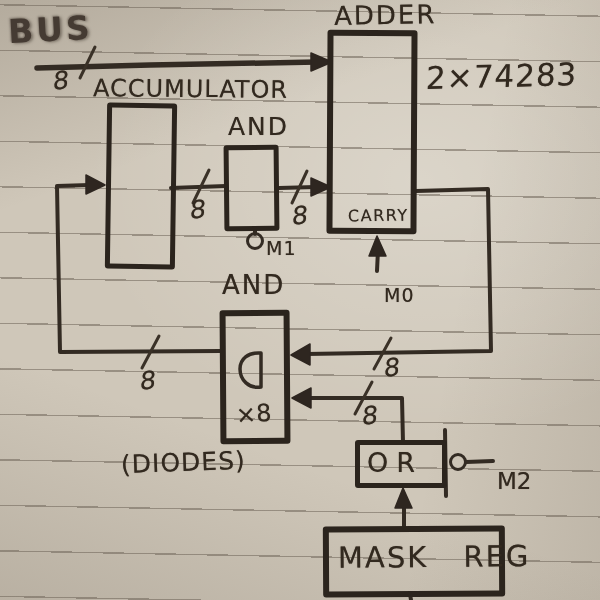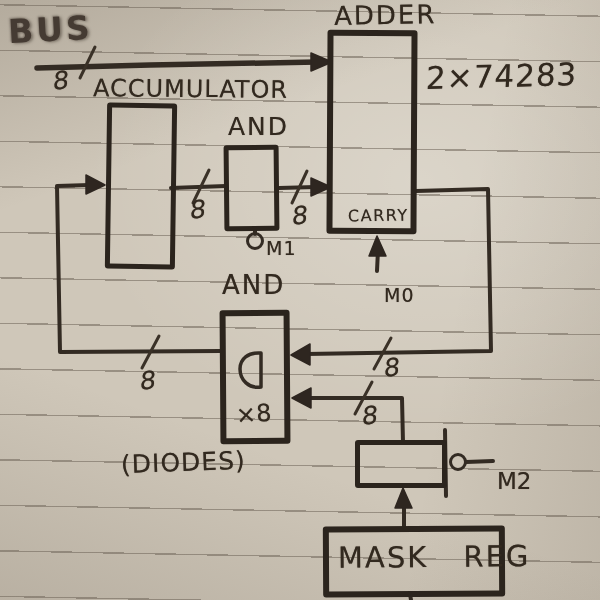--- a/index.html
+++ b/index.html
@@ -102,17 +102,18 @@
   <span class="lbl w8" style="left:190px;top:197px;">8</span>
   <span class="lbl w8" style="left:292px;top:203px;">8</span>
   <span class="lbl w8" style="left:384px;top:355px;">8</span>
   <span class="lbl w8" style="left:362px;top:403px;">8</span>
   <span class="lbl w8" style="left:140px;top:368px;">8</span>
 
   <span class="lbl" style="left:222px;top:272px;font-size:26px;letter-spacing:2px;">AND</span>
   <span class="lbl" style="left:236px;top:402px;font-size:24px;transform:rotate(-4deg);">×8</span>
   <span class="lbl" style="left:121px;top:450px;font-size:25px;letter-spacing:1px;transform:rotate(-2deg);">(DIODES)</span>
 
+  <span class="lbl" style="left:367px;top:449px;font-size:27px;letter-spacing:8px;">OR</span>
   <span class="lbl" style="left:497px;top:446px;font-size:23px;margin-top:24px;">M2</span>
 
   <span class="lbl" style="left:338px;top:543px;font-size:29px;letter-spacing:2px;word-spacing:24px;transform:rotate(-0.5deg);">MASK REG</span>
 
 </div>
 
 </body></html>

